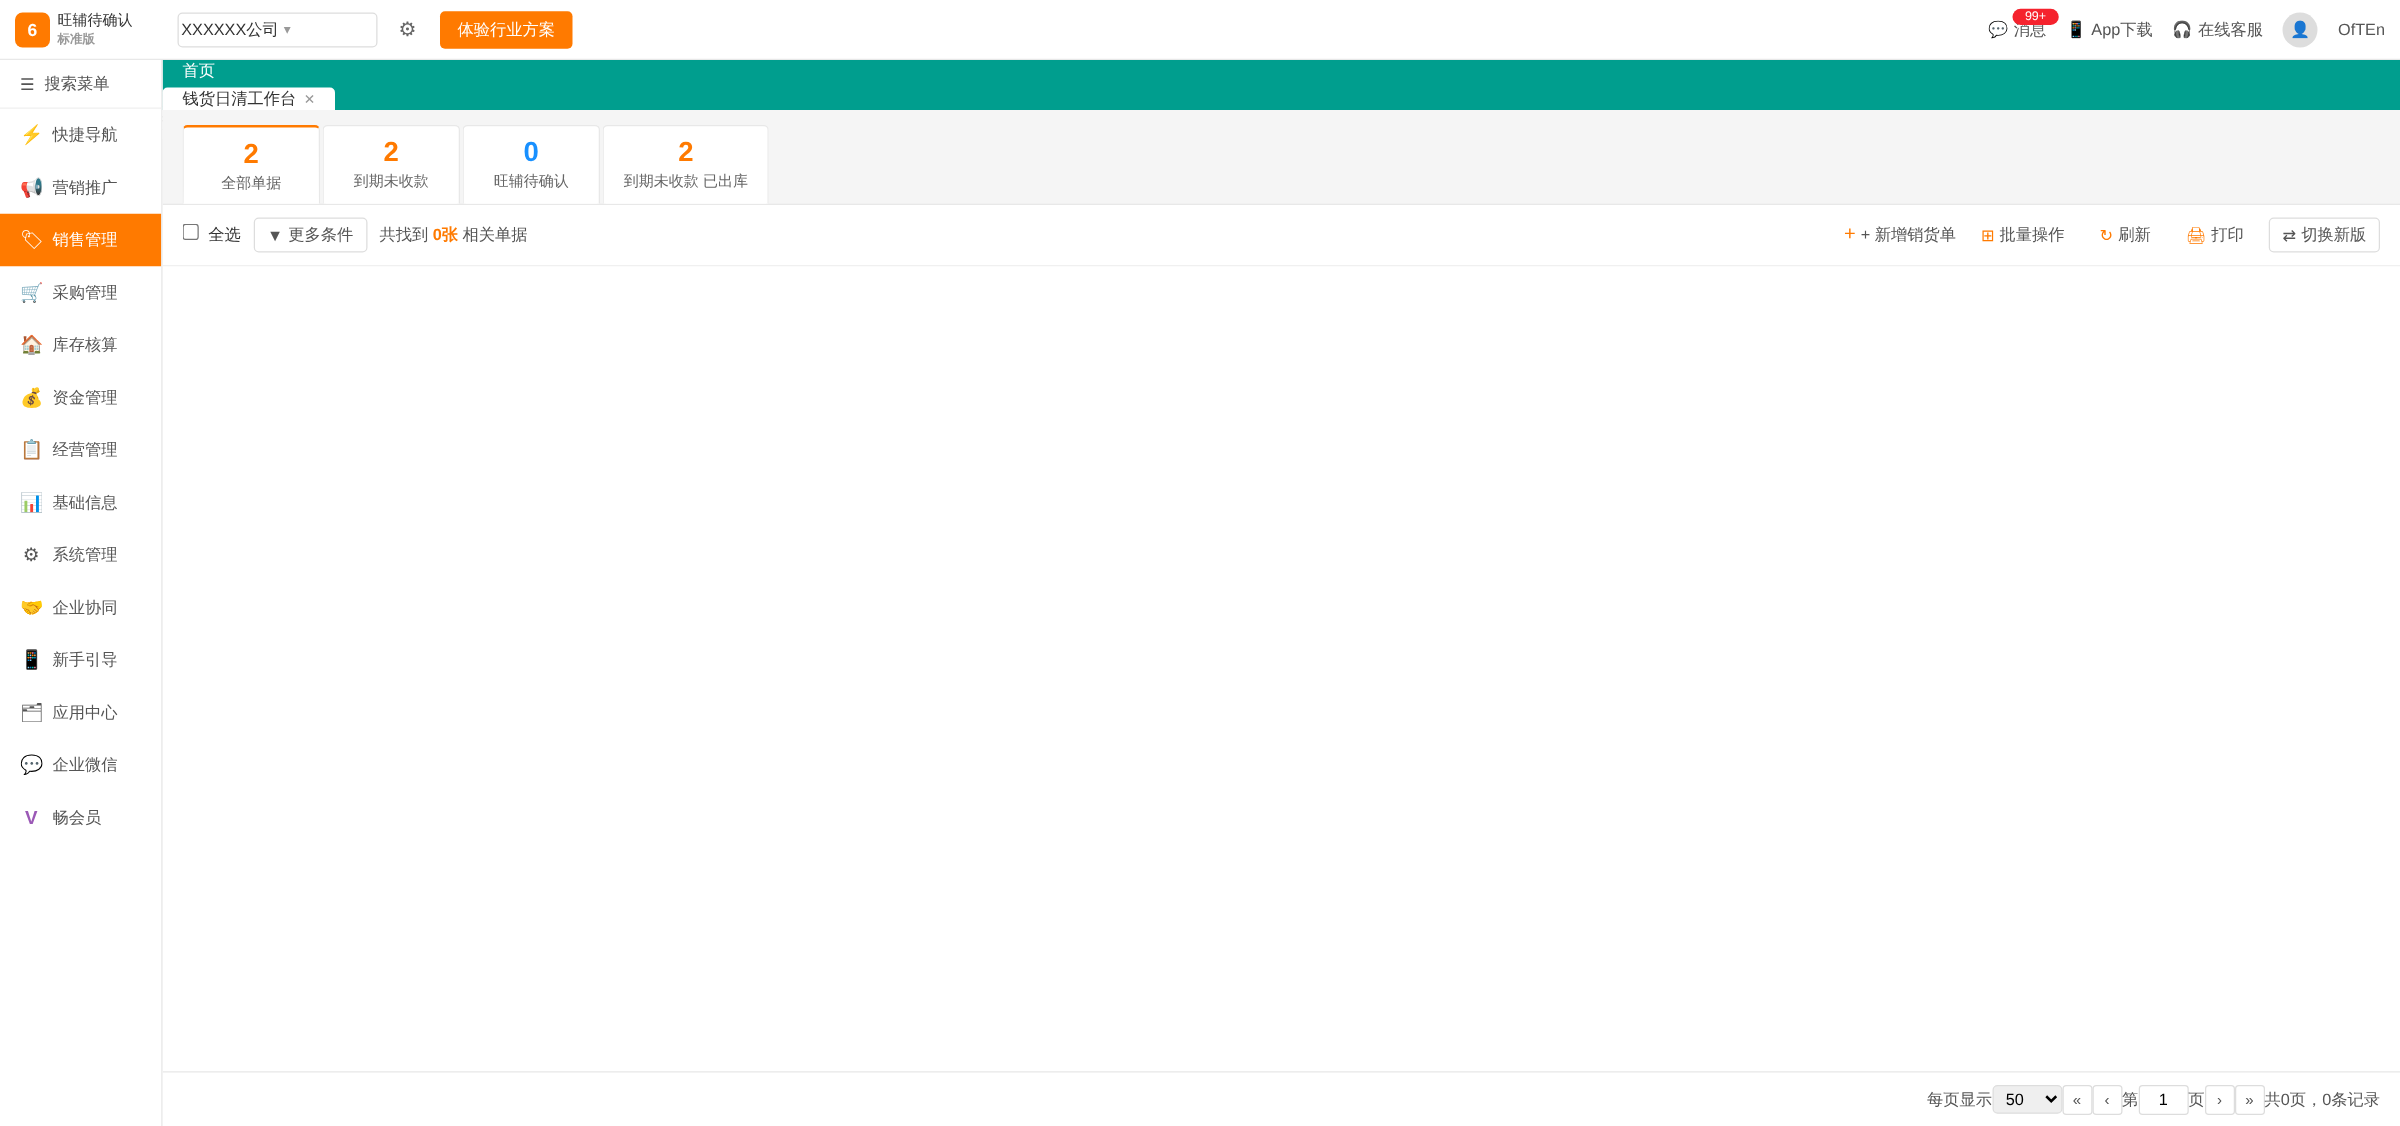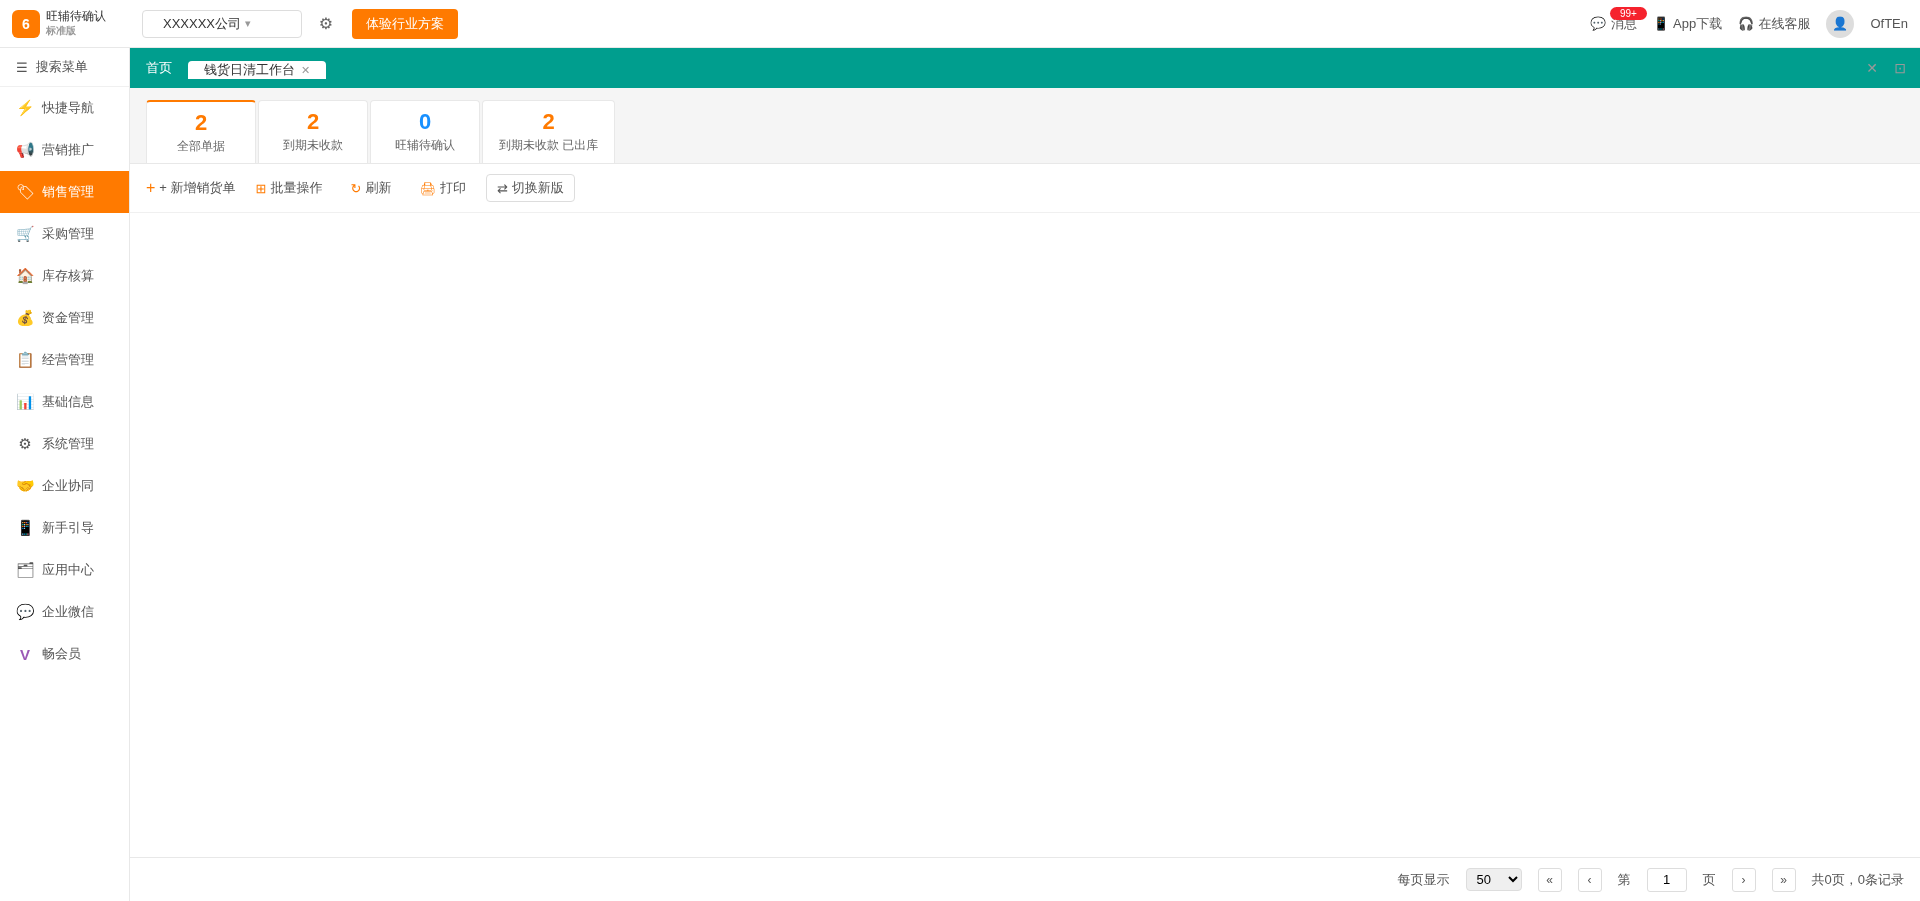--- a/index.html
+++ b/index.html
@@ -28,21 +28,21 @@
       background: #ff7a00;
       border-radius: 6px;
       display: flex; align-items: center; justify-content: center;
       color: #fff; font-weight: bold; font-size: 14px;
     }
     .logo-text { font-size: 12px; color: #333; line-height: 1.3; }
     .logo-sub { font-size: 10px; color: #999; font-weight: bold; }
     .company-selector {
       display: flex; align-items: center; gap: 4px;
       border: 1px solid #ddd; border-radius: 4px;
-      padding: 4px 20px; cursor: pointer; min-width: 160px;
+      padding: 4px 2px; cursor: pointer; min-width: 160px;
       font-size: 13px;
     }
     .company-selector .arrow { color: #999; font-size: 11px; }
     .gear-btn {
       width: 32px; height: 32px;
       display: flex; align-items: center; justify-content: center;
       cursor: pointer; color: #666; font-size: 16px; margin-left: 8px;
     }
     .trial-btn {
       background: #ff7a00; color: #fff; border: none;
@@ -96,21 +96,21 @@
     .main-content {
       position: fixed;
       top: 48px; left: 130px; right: 0; bottom: 0;
       display: flex; flex-direction: column;
     }
 
     
     .tab-bar {
       height: 40px;
       background: #009e8e;
-      display: flex; align-items: center;
+      display: flex; align-items: flex-start; flex-direction: column;
     }
     .tab-item {
       display: flex; align-items: center; gap: 6px;
       padding: 0 16px; cursor: pointer; font-size: 13px;
       color: rgba(255,255,255,0.8); white-space: nowrap;
     }
     .tab-item.active {
       background: #fff; color: #333; border-radius: 4px 4px 0 0;
       margin-top: 4px;
     }
@@ -176,21 +176,21 @@
     .empty-area {
       flex: 1; display: flex; align-items: center; justify-content: center;
       color: #ccc; font-size: 13px;
     }
 
     
     .pagination {
       height: 44px;
       border-top: 1px solid #e8e8e8;
       display: flex; align-items: center; justify-content: flex-end;
-      padding: 16px 16px; gap: 16px; background: #fff;
+      padding: 16px 16px; gap: 0; background: #fff;
     }
     .page-size-label { color: #555; font-size: 13px; }
     .page-size-select {
       border: 1px solid #ddd; border-radius: 4px;
       padding: 2px 6px; font-size: 13px; cursor: pointer;
     }
     .page-nav-btn {
       width: 24px; height: 24px;
       border: 1px solid #ddd; border-radius: 3px;
       display: flex; align-items: center; justify-content: center;
@@ -342,20 +342,36 @@
         <div class="stat-num" style="color:#1890ff;">0</div>
         <div class="stat-label">旺辅待确认</div>
       </div>
       <div class="stat-tab">
         <div class="stat-num">2</div>
         <div class="stat-label">到期未收款 已出库</div>
       </div>
     </div>
 
     <div class="toolbar">
+      <div class="toolbar-left">
+        <label class="checkbox-all">
+          <input type="checkbox" style="margin-right: 4px;">
+          <span>全选</span>
+        </label>
+        <div class="filter-btn">
+          <span>▼</span>
+          <span>更多条件</span>
+        </div>
+        <span class="found-text">
+          <span>共找到</span>
+          <span class="found-count">0张</span>
+          <span>相关单据</span>
+        </span>
+        <span class="link-text"></span>
+      </div>
       <div class="toolbar-right">
         <div class="new-btn">
           <span class="plus">+</span>
           <span style="color:#555;">+ 新增销货单</span>
         </div>
         <div class="action-btn">
           <span style="color:#ff7a00;">⊞</span>
           <span>批量操作</span>
         </div>
         <div class="action-btn">

